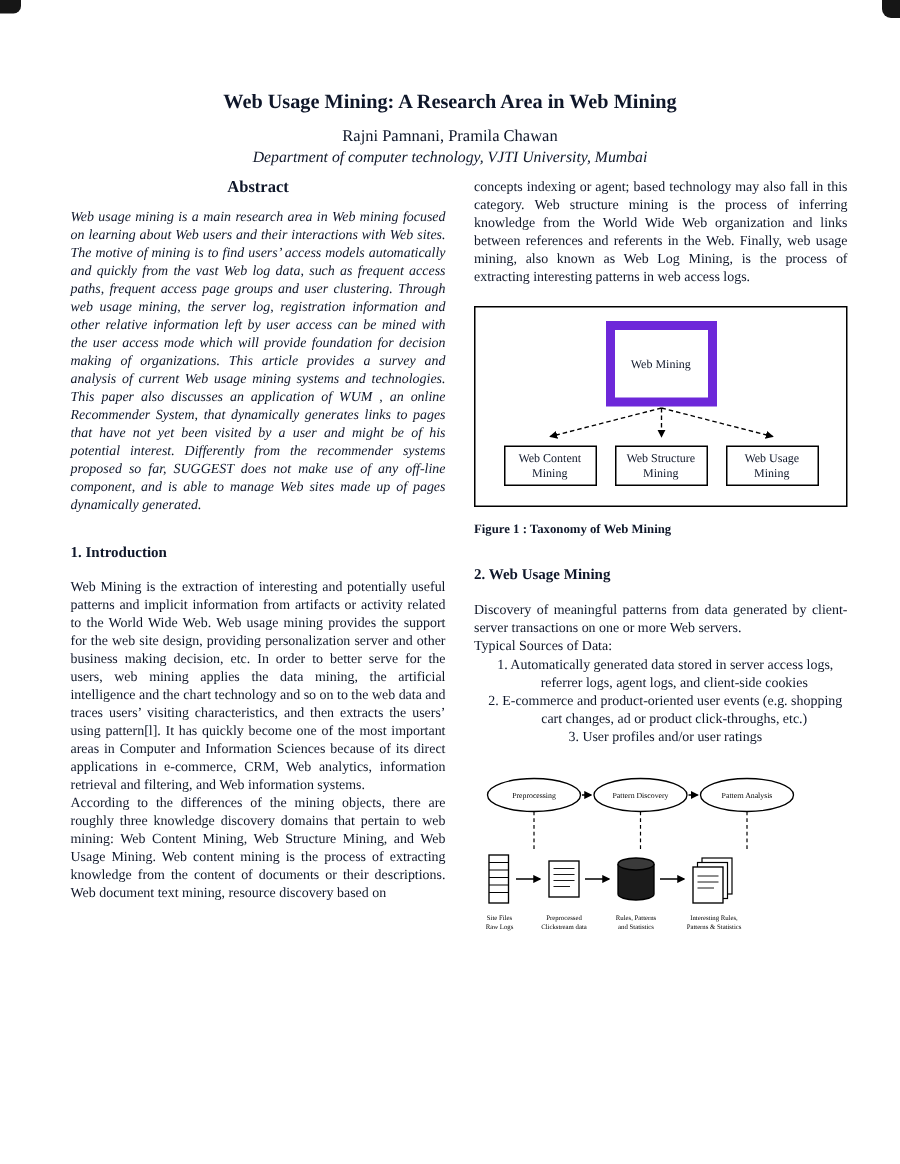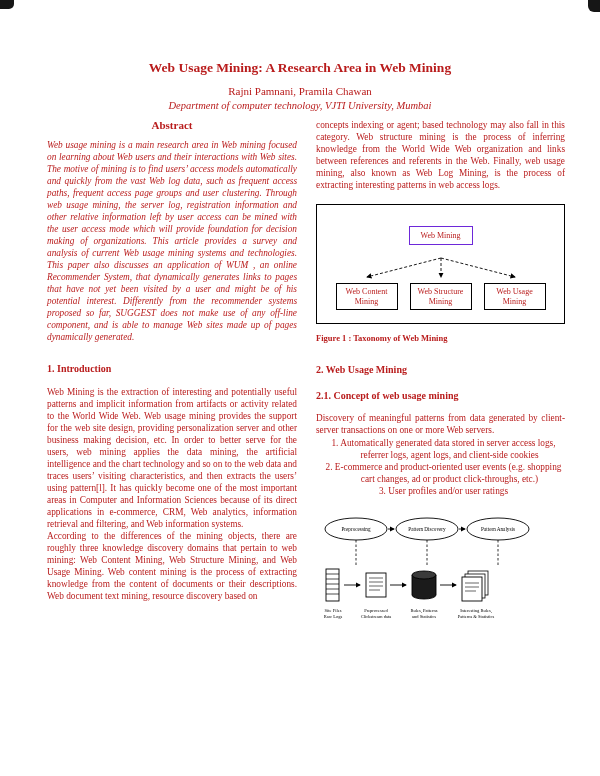--- a/index.html
+++ b/index.html
@@ -2,21 +2,21 @@
 <html><head>
 <meta charset="utf-8">
 <style>
   html, body { margin: 0; padding: 0; background: #e8e8e8; }
   .page {
     position: relative;
     width: 600px; height: 776px;
     margin: 0 auto;
     background: #ffffff;
     font-family: "Liberation Serif", serif;
-    color: #b91c1c;
+    color: #0f172a;
     overflow: hidden;
   }
   .corner { position: absolute; background: #161616; }
   .corner-tl { left: 0; top: 0; width: 14px; height: 9px; border-radius: 0 0 5px 0; }
   .corner-tr { right: 0; top: 0; width: 12px; height: 12px; border-radius: 0 0 0 6px; }
 
   .head { position: absolute; top: 60px; left: 0; width: 100%; text-align: center; }
   .title { font-size: 13.5px; font-weight: bold; margin: 0; }
   .authors { font-size: 11px; margin-top: 9px; }
   .affil { font-size: 10.5px; font-style: italic; margin-top: 3px; }
@@ -31,22 +31,22 @@
   .abstract-h { font-size: 11px; font-weight: bold; text-align: center; margin: 0 0 8px 0; }
   .abstract   { font-style: italic; margin: 0; }
   .keywords   { margin: 25px 0 0 0; }
   .sec-h      { font-size: 10px; font-weight: bold; text-align: left; margin: 20px 0 11px 0; }
   .subsec-h   { font-size: 10px;  font-weight: bold; text-align: left; margin: 14px 0 10px 0; }
   .body-p     { margin: 0; }
 
   .fig1 { margin: 13px 0 0 0; }
   .taxo { border: 1px solid #000; padding: 9px 6px 11px 6px; }
   .taxo-root {
-    width: 62px; margin: 12px auto; border: 1px solid #6d28d9;
-    font-size: 8px; line-height: 9px; text-align: center; padding: 4px 0;
+    width: 62px; margin: 0 auto; border: 6px solid #6d28d9;
+    font-size: 8px; line-height: 9px; text-align: center; padding: 18px 0;
   }
   .taxo-svg { display: block; margin: 0 auto; }
   .taxo-row { width: 210px; margin: 2px auto; display: flex; justify-content: space-between; }
   .taxo-child {
     width: 58px; border: 1px solid #000;
     font-size: 8px; line-height: 9.5px; text-align: center; padding: 3px 1px;
   }
   .fig1-caption { font-weight: bold; font-size: 8.5px; margin-top: 8px; }
 
   .sources { margin: 0; text-align: left; }
@@ -99,22 +99,22 @@
         <div class="taxo-row">
           <div class="taxo-child">Web Content Mining</div>
           <div class="taxo-child">Web Structure Mining</div>
           <div class="taxo-child">Web Usage Mining</div>
         </div>
       </div>
       <figcaption class="fig1-caption">Figure 1 : Taxonomy of Web Mining</figcaption>
     </figure>
 
     <h2 class="sec-h">2. Web Usage Mining</h2>
-    <h3 class="subsec-h">2.1. Concept of  web usage mining</h3>
     <p class="body-p">Discovery of meaningful patterns from data generated by client-server transactions on one or more Web servers.</p>
+    <p class="body-p sources">Typical Sources of Data:</p>
     <ul class="srclist">
       <li>1. Automatically generated data stored in server access logs, referrer logs, agent logs, and client-side cookies</li>
       <li>2. E-commerce and product-oriented user events (e.g. shopping cart changes, ad or product click-throughs, etc.)</li>
       <li>3. User profiles and/or user ratings</li>
     </ul>
 
     <figure class="fig2">
       <svg width="215" height="128" viewBox="0 0 215 128">
         <defs>
           <marker id="ar2" markerWidth="6" markerHeight="6" refX="5" refY="3" orient="auto">

